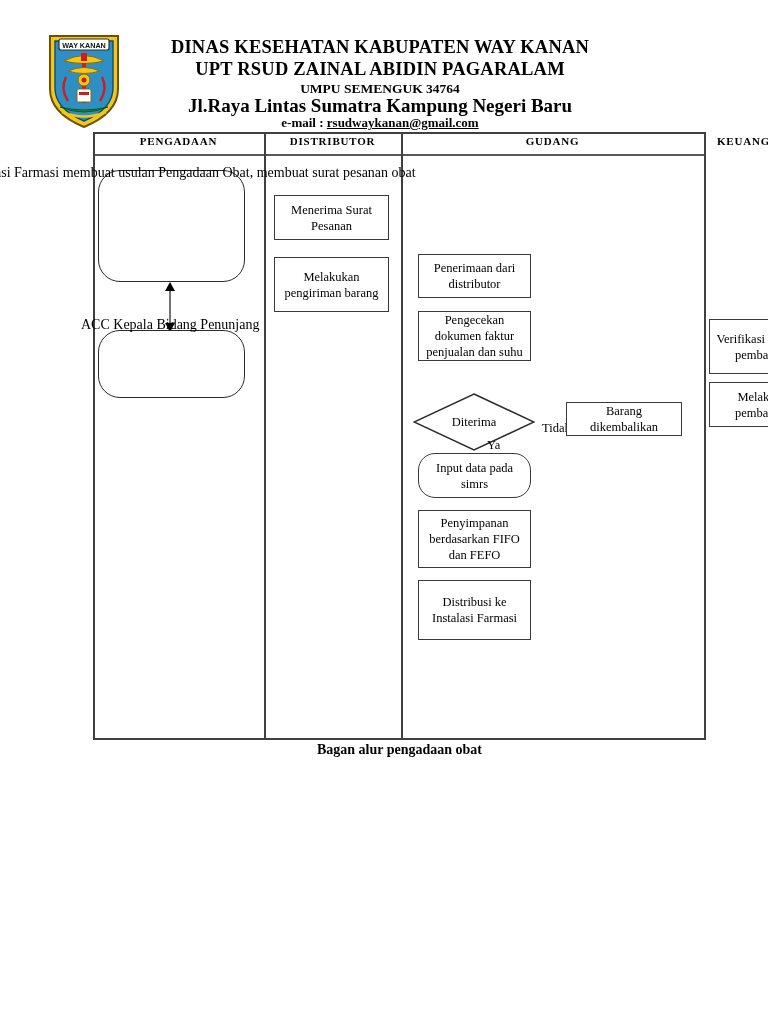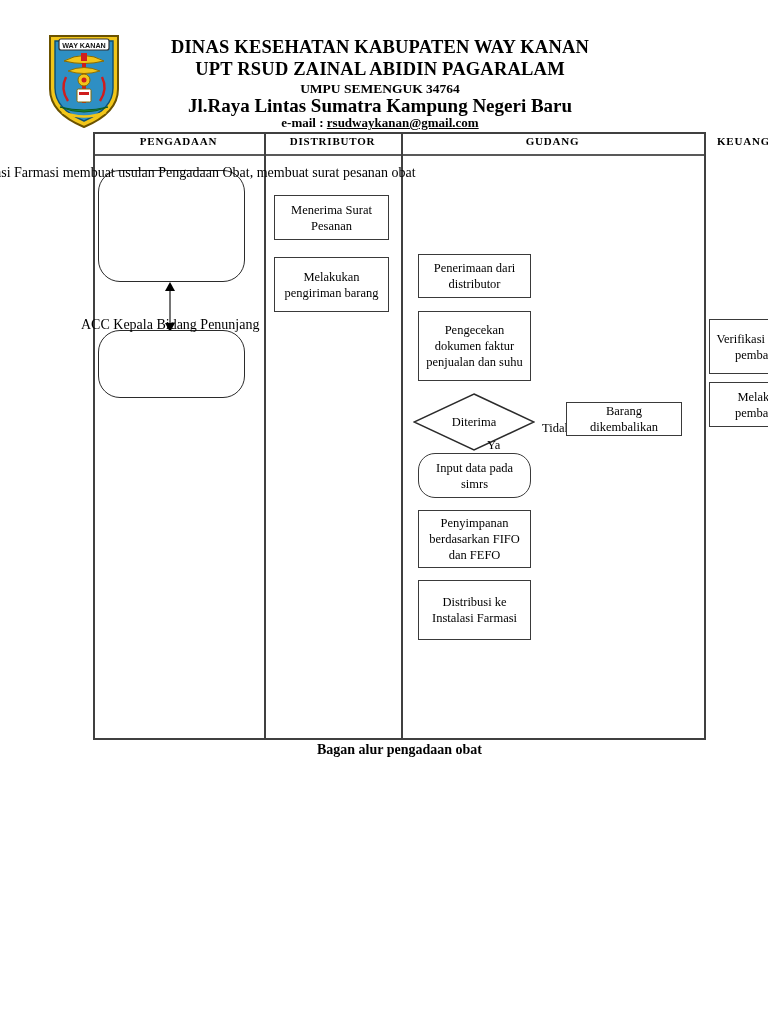--- a/index.html
+++ b/index.html
@@ -222,21 +222,21 @@
     <span>Menerima Surat Pesanan</span>
   </div>
   <div class="box" style="left:181px; top:125px; width:115px; height:55px;">
     <span>Melakukan pengiriman barang</span>
   </div>
 
   <div class="box" style="left:325px; top:122px; width:113px; height:44px;">
     <span>Penerimaan dari distributor</span>
   </div>
 
-  <div class="box" style="left:325px; top:179px; width:113px; height:70px;">
+  <div class="box" style="left:325px; top:179px; width:113px; height:50px;">
     <span>Pengecekan dokumen faktur penjualan dan suhu</span>
   </div>
 
   <div class="diamond-wrap" style="left:320px; top:261px; width:122px; height:58px;">
     <svg width="122" height="58" viewBox="0 0 122 58">
       <polygon points="61,1 121,29 61,57 1,29" fill="#ffffff" stroke="#2b2b2b" stroke-width="1.5"></polygon>
     </svg>
     <div class="diamond-text">Diterima</div>
   </div>
 

